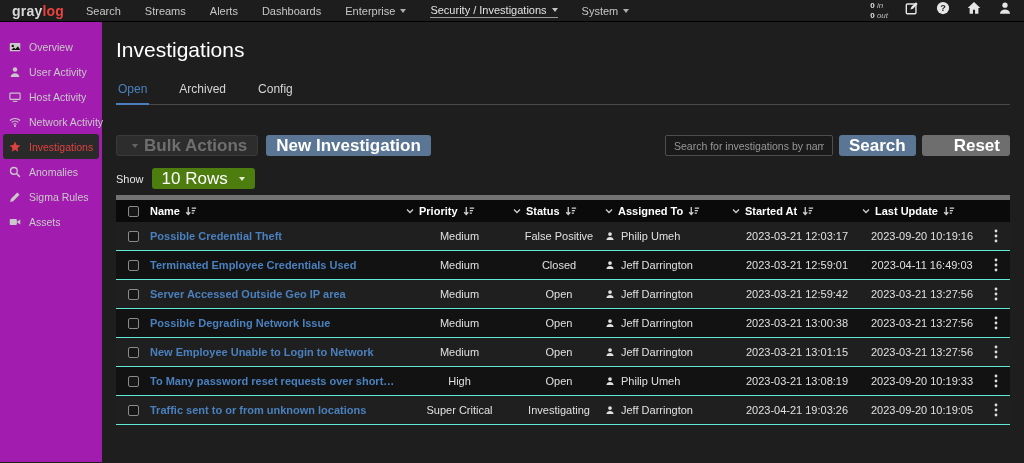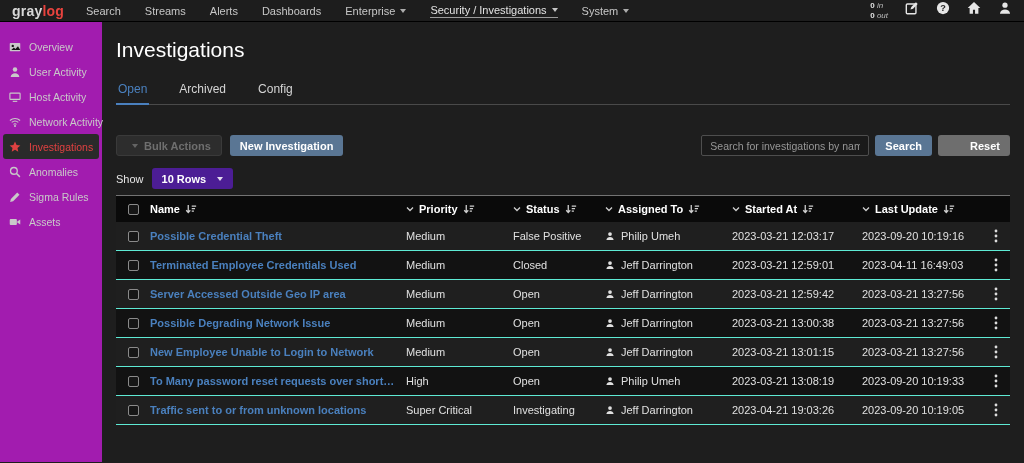--- a/index.html
+++ b/index.html
@@ -32,52 +32,52 @@
   .side-item.active { background:#2a2a2a; color:#e04141; }
 
   .content { flex:1; padding:10px 12px 0 12px; min-width:0; }
   .page-title { font-size:21px; font-weight:500; color:#fff; margin:6px 0 0 2px; }
 
   .tabs { display:flex; gap:28px; margin:20px 2px 0 2px; border-bottom:1px solid #4a4a4a; font-size:12px; }
   .tab { padding:0 2px 7px 2px; color:#d5d5d5; cursor:pointer; font-weight:500; }
   .tab.active { color:#4a80be; border-bottom:2px solid #4a80be; margin-bottom:-1px; }
 
   .toolbar { display:flex; align-items:center; margin:30px 2px 0 2px; }
-  .btn { height:21px; border:none; border-radius:3px; font-size:11px; font-weight:bold;
+  .btn { height:21px; border:none; border-radius:3px; font-size:17px; font-weight:bold;
          padding:0 10px; cursor:pointer; font-family:"Liberation Sans", sans-serif;
          display:inline-flex; align-items:center; gap:6px; }
   .btn-bulk { background:#2d2d2d; color:#6f6f6f; border:1px solid #3a3a3a; cursor:default; }
   .btn-primary { background:#5a7694; color:#fff; margin-left:8px; }
   .toolbar-right { margin-left:auto; display:flex; align-items:center; }
   .search-input { width:168px; height:21px; background:#1a1a1a; border:1px solid #4e4e4e;
                   border-radius:2px; color:#ddd; font-size:10.5px; padding:0 8px;
                   font-family:"Liberation Sans", sans-serif; }
   .search-input::placeholder { color:#979797; }
   .btn-search { background:#5a7694; color:#fff; margin-left:6px; }
   .btn-reset { background:#6e6e6e; color:#fff; margin-left:6px;padding-left:32px; }
 
   .show-row { display:flex; align-items:center; justify-content:flex-start; margin:12px 2px 0 2px; }
   .show-label { font-size:11px; color:#e8e8e8; margin-right:8px; }
-  .btn-rows { background:#4c1d95; color:#fff; font-weight:bold; }
+  .btn-rows { background:#4d7c0f; color:#fff; font-weight:normal; }
 
   
   .table { margin:6px 2px 0 2px; font-size:11px; }
   .grid { display:grid; grid-template-columns:34px minmax(0,1fr) 107px 92px 127px 130px 120px 28px;
           align-items:center; }
-  .thead { background:#0a0a0a; height:27px; font-weight:bold; color:#fff; border-top:1px solid #737373; }
+  .thead { background:#0a0a0a; height:27px; font-weight:bold; color:#fff; border-top:5px solid #737373; }
   .th { display:flex; align-items:center; gap:5px; white-space:nowrap; }
   .trow { height:29px; border-bottom:1px solid #5eead4; }
   .trow.odd  { background:#1f1f1f; }
   .trow.even { background:#121212; }
   .cb { width:11px; height:11px; border:1px solid #8a8a8a; border-radius:2px;
         background:#161616; display:inline-block; cursor:pointer; }
   .cb-cell { display:flex; justify-content:center; }
   .name-link { color:#4a80be; font-weight:bold; text-decoration:none; cursor:pointer;
                overflow:hidden; text-overflow:ellipsis; white-space:nowrap; padding-right:10px; }
-  .cell { color:#e0e0e0; white-space:nowrap; overflow:hidden; text-overflow:ellipsis; }
+  .cell { color:#e0e0e0; white-space:nowrap; overflow:hidden; text-overflow:ellipsis;text-align:center; }
   .assigned { display:flex; align-items:center; gap:6px; }
   .kebab { display:flex; justify-content:center; cursor:pointer; }
 </style>
 </head>
 <body>
 
 <div class="navbar">
   <div class="brand"><span class="g">gray</span><span class="l">log</span></div>
   <div class="nav-items">
     <span class="nav-item">Search</span>

